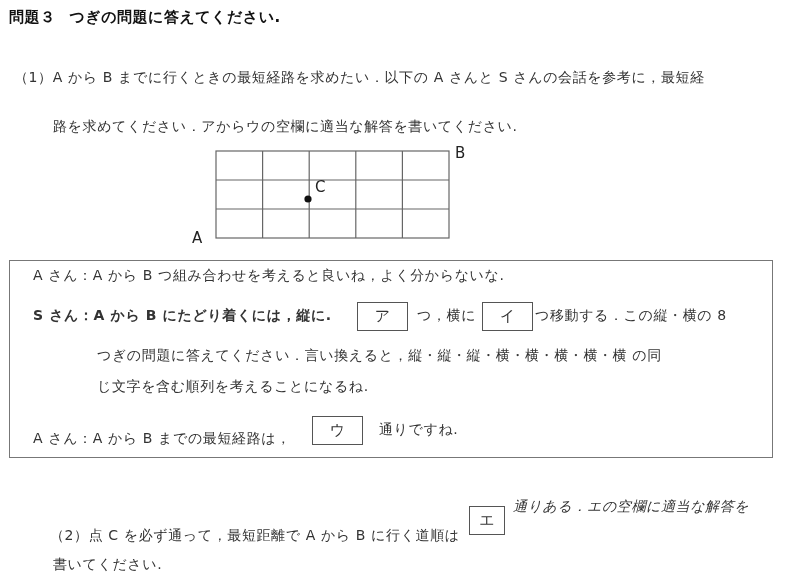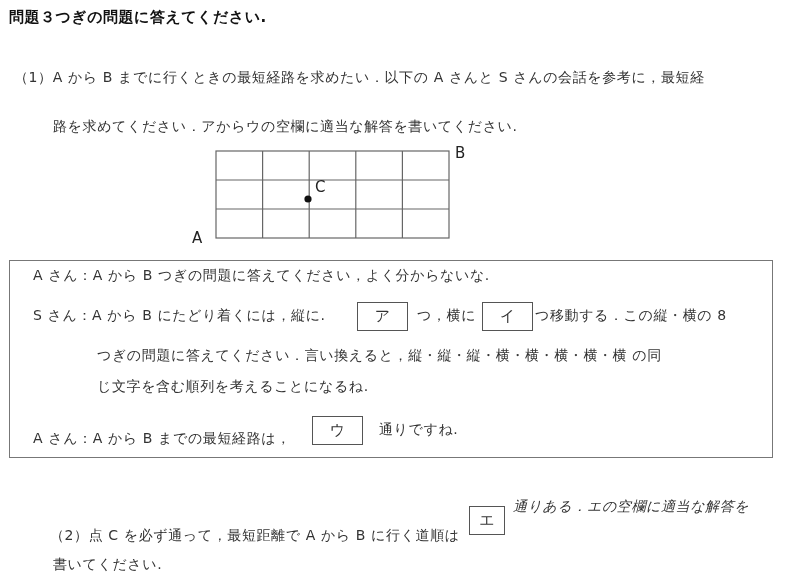--- a/index.html
+++ b/index.html
@@ -16,21 +16,21 @@
     color: #222222;
   }
   .abs { position: absolute; white-space: nowrap; }
   .title {
     left: 9px; top: 8px;
     font-size: 15px;
     font-weight: bold;
     color: #111111;
     letter-spacing: 0.5px;
   }
-  .title .num { }
+  .title .num { margin-right: 14px; }
   .line {
     font-size: 14px;
     letter-spacing: 0.6px;
     color: #333333;
   }
   .grid-wrap { left: 188px; top: 140px; width: 290px; height: 110px; }
   .grid-wrap svg { display: block; }
   .dialogue {
     left: 9px; top: 260px;
     width: 764px; height: 198px;
@@ -74,23 +74,23 @@
     </g>
     <circle cx="120" cy="59" r="3.6" fill="#111111"></circle>
   </svg>
   <span class="abs" style="left:267px; top:4px; font-size:15px; color:#222;">B</span>
   <span class="abs" style="left:127px; top:38px; font-size:15px; color:#222;">C</span>
   <span class="abs" style="left:4px; top:89px; font-size:15px; color:#222;">A</span>
 </div>
 
 <div class="abs dialogue"></div>
 
-<div class="abs line" style="left:33px; top:267px;">A さん：A から B つぎの問題に答えてください，よく分からないな.</div>
+<div class="abs line" style="left:33px; top:267px;">A さん：A から B つ組み合わせを考えると良いね，よく分からないな.</div>
 
-<div class="abs line" style="left:33px; top:307px;">S さん：A から B にたどり着くには，縦に.</div>
+<div class="abs line" style="left:33px; top:307px;font-weight:bold;">S さん：A から B にたどり着くには，縦に.</div>
 <div class="blank" style="left:357px; top:302px; width:51px; height:29px;">
   <span>ア</span>
 </div>
 <div class="abs line" style="left:410px; top:307px;margin-left:7px;">つ，横に</div>
 <div class="blank" style="left:482px; top:302px; width:51px; height:29px;">
   <span>イ</span>
 </div>
 <div class="abs line" style="left:535px; top:307px;">つ移動する．この縦・横の 8</div>
 
 <div class="abs line" style="left:97px; top:347px;">つぎの問題に答えてください．言い換えると，縦・縦・縦・横・横・横・横・横 の同</div>

